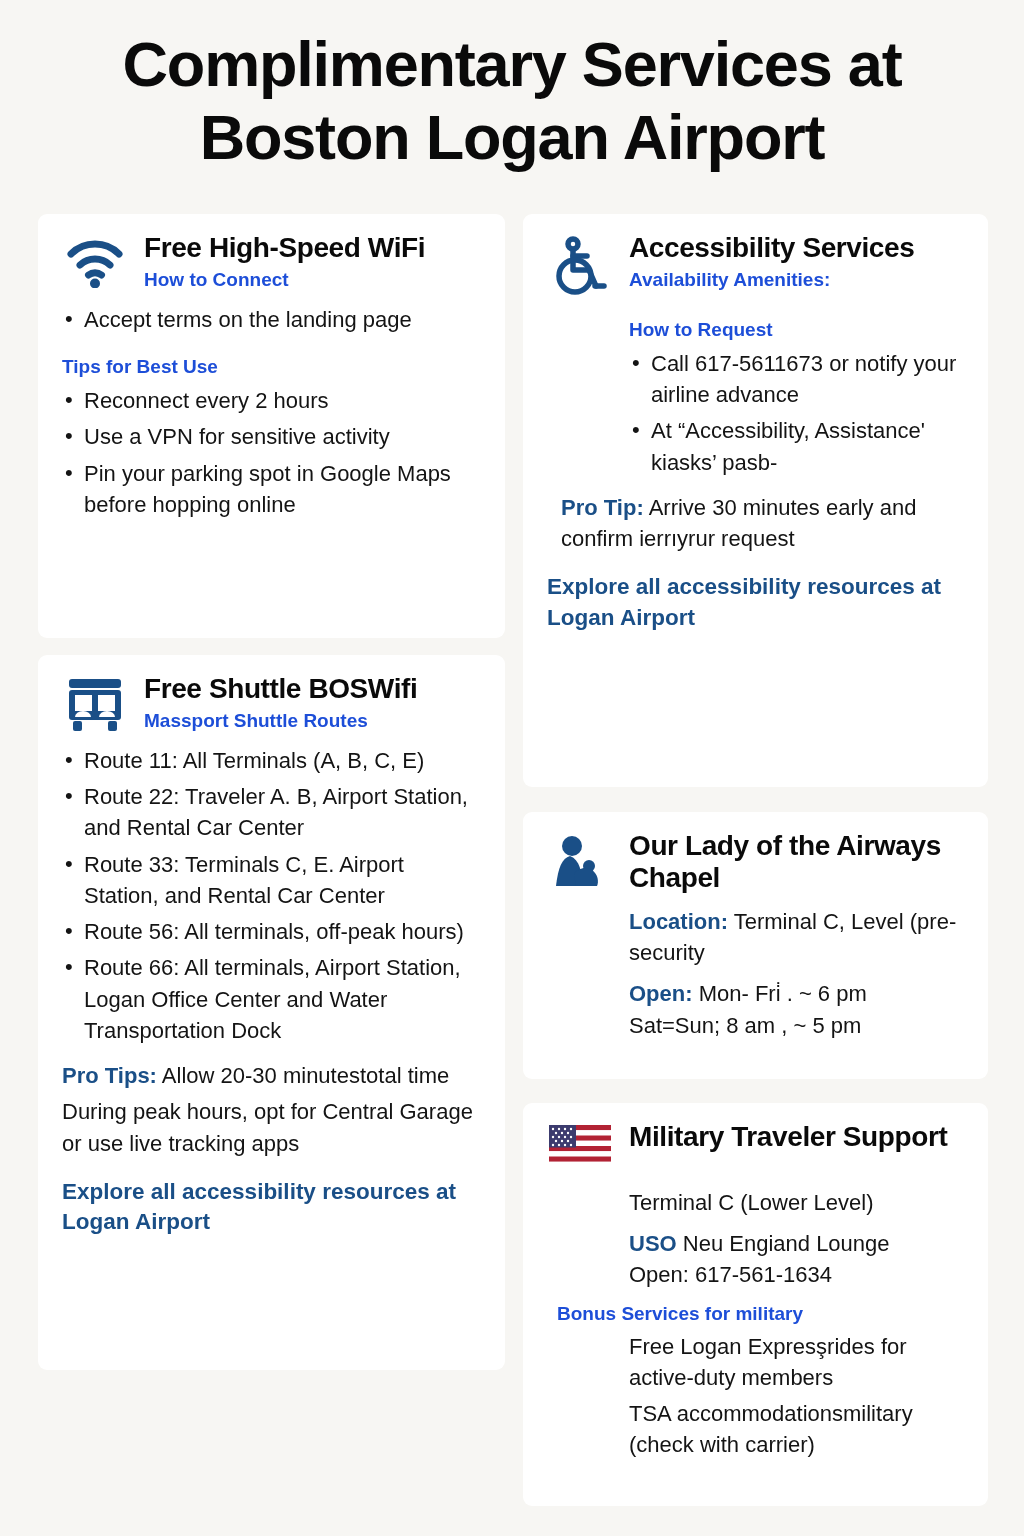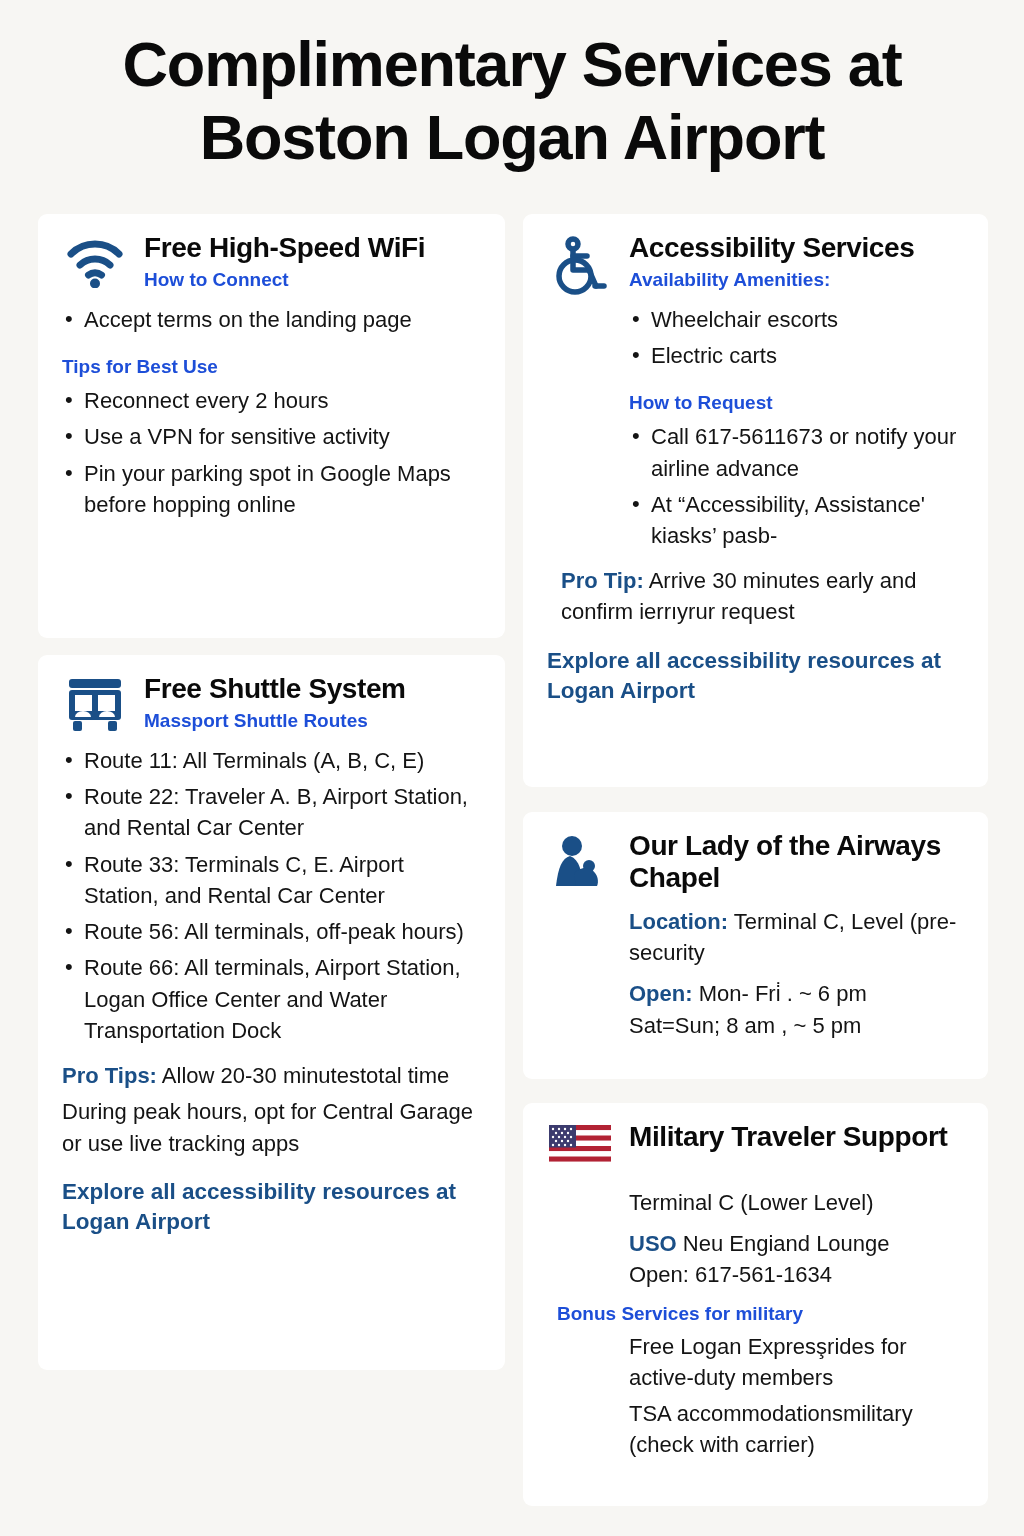--- a/index.html
+++ b/index.html
@@ -170,21 +170,21 @@
             <rect x="9" y="18" width="17" height="16" fill="#ffffff"></rect>
             <rect x="32" y="18" width="17" height="16" fill="#ffffff"></rect>
             <path d="M9 40 a8 6 0 0 1 16 0 z" fill="#ffffff"></path>
             <path d="M33 40 a8 6 0 0 1 16 0 z" fill="#ffffff"></path>
             <rect x="7" y="44" width="9" height="10" rx="2"></rect>
             <rect x="42" y="44" width="9" height="10" rx="2"></rect>
           </g>
         </svg>
       </div>
       <div class="head-text">
-        <div class="card-title">Free Shuttle System</div>
+        <div class="card-title">Free Shuttle BOSWifi</div>
         <div class="subhead">Massport Shuttle Routes</div>
       </div>
     </div>
     <ul class="blist">
       <li>Route 11: All Terminals (A, B, C, E)</li>
       <li>Route 22: Traveler A. B, Airport Station, and Rental Car Center</li>
       <li>Route 33: Terminals C, E. Airport Station, and Rental Car Center</li>
       <li>Route 56: All terminals, off-peak hours)</li>
       <li>Route 66: All terminals, Airport Station, Logan Office Center and Water Transportation Dock</li>
     </ul>
@@ -208,24 +208,20 @@
             <path d="M44 50 L53 50"></path>
             <circle cx="24" cy="40" r="16"></circle>
           </g>
         </svg>
       </div>
       <div class="head-text">
         <div class="card-title">Accessibility Services</div>
         <div class="subhead">Availability Amenities:</div>
       </div>
     </div>
-    <ul class="blist indent" style="margin-left:82px">
-      <li>Wheelchair escorts</li>
-      <li>Electric carts</li>
-    </ul>
     <div class="section-gap"></div>
     <div class="subhead" style="margin-left:82px">How to Request</div>
     <ul class="blist" style="margin-left:82px">
       <li>Call 617-5611673 or notify your airline advance</li>
       <li>At “Accessibility, Assistance' kiasks’ pasb-</li>
     </ul>
     <div class="body-line" style="margin-top:14px;margin-left:14px">
       <span class="lbl-blue">Pro Tip:</span>
       <span>Arrive 30 minutes early and confirm ierrıyrur request</span>
     </div>

